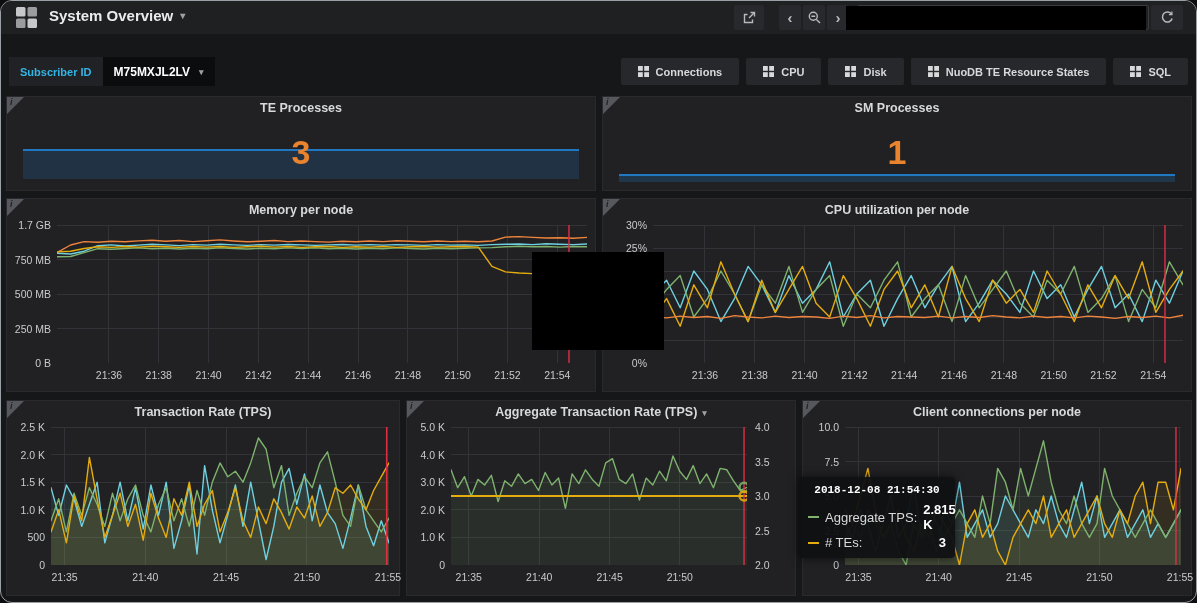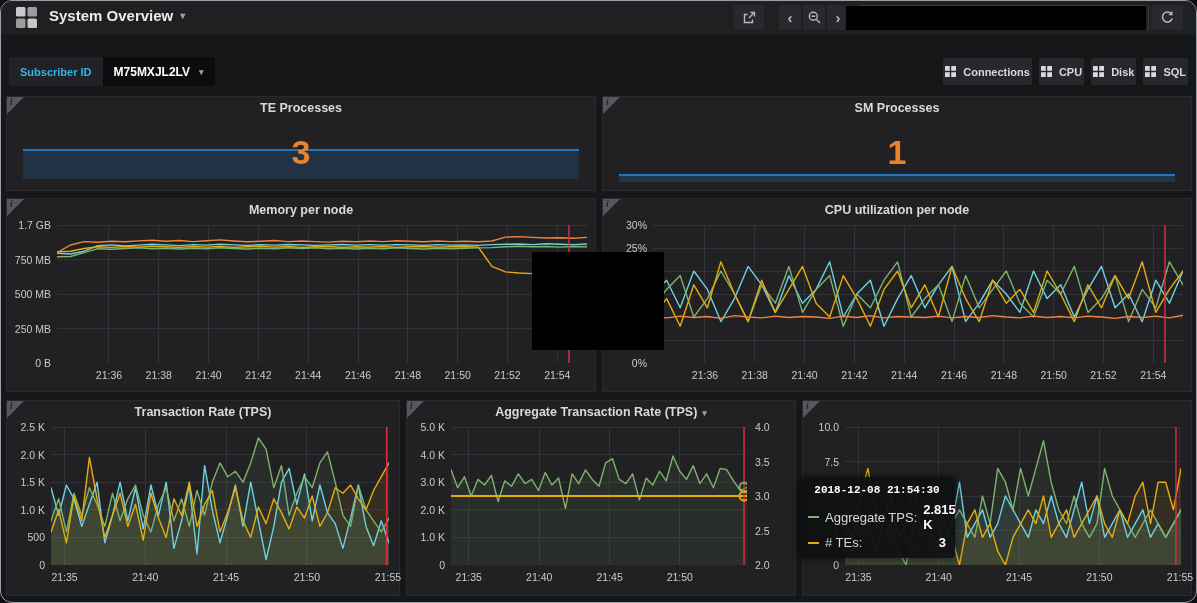--- a/index.html
+++ b/index.html
@@ -19,21 +19,21 @@
     border-radius:2px;background:#202124;box-sizing:border-box;cursor:pointer;}
   .redact{position:absolute;background:#000;z-index:40;}
   
   .vargroup{position:absolute;left:8px;top:56px;height:29px;display:flex;cursor:default;}
   .varlabel{background:#202226;color:#33b5e5;font-weight:bold;font-size:11px;
     display:flex;align-items:center;padding:0 11px;}
   .varvalue{background:#0b0c0e;color:#fff;font-weight:bold;font-size:12px;
     display:flex;align-items:center;gap:9px;padding:0 11px;cursor:pointer;}
   .varvalue .caret{font-size:9px;color:#9fa0a3;}
   .linkrow{position:absolute;right:8px;top:57px;display:flex;gap:7px;}
-  .dashlink{display:flex;align-items:center;gap:7px;background:#26282b;padding:0 2px;height:27px;
+  .dashlink{display:flex;align-items:center;gap:7px;background:#26282b;padding:0 17px;height:27px;
     border-radius:2px;color:#d8d9da;font-size:11px;font-weight:bold;cursor:pointer;white-space:nowrap;}
   
   .panel{position:absolute;background:#212124;border:1px solid #2a2a2e;box-sizing:border-box;}
   .corner{position:absolute;top:0;left:0;width:17px;height:17px;background:#56585d;
     -webkit-clip-path:polygon(0 0,100% 0,0 100%);clip-path:polygon(0 0,100% 0,0 100%);
     cursor:pointer;z-index:5;}
   .corner span{position:absolute;top:0;left:3px;font-size:9px;font-weight:bold;color:#212124;font-style:italic;}
   .ptitle{height:22px;line-height:22px;text-align:center;font-size:12.5px;font-weight:bold;
     color:#d8d9da;cursor:pointer;}
   .ptitle .tcaret{font-size:9px;color:#9fa0a3;margin-left:5px;}
@@ -140,20 +140,29 @@
       <span>CPU</span>
     </div>
     <div class="dashlink">
       <svg width="11" height="11" viewBox="0 0 11 11">
           <rect x="0" y="0" width="4.8" height="4.8" fill="#d8d9da"></rect>
           <rect x="6.2" y="0" width="4.8" height="4.8" fill="#d8d9da"></rect>
           <rect x="0" y="6.2" width="4.8" height="4.8" fill="#d8d9da"></rect>
           <rect x="6.2" y="6.2" width="4.8" height="4.8" fill="#d8d9da"></rect>
         </svg>
       <span>Disk</span>
+    </div>
+    <div class="dashlink">
+      <svg width="11" height="11" viewBox="0 0 11 11">
+          <rect x="0" y="0" width="4.8" height="4.8" fill="#d8d9da"></rect>
+          <rect x="6.2" y="0" width="4.8" height="4.8" fill="#d8d9da"></rect>
+          <rect x="0" y="6.2" width="4.8" height="4.8" fill="#d8d9da"></rect>
+          <rect x="6.2" y="6.2" width="4.8" height="4.8" fill="#d8d9da"></rect>
+        </svg>
+      <span>NuoDB TE Resource States</span>
     </div>
     <div class="dashlink">
       <svg width="11" height="11" viewBox="0 0 11 11">
           <rect x="0" y="0" width="4.8" height="4.8" fill="#d8d9da"></rect>
           <rect x="6.2" y="0" width="4.8" height="4.8" fill="#d8d9da"></rect>
           <rect x="0" y="6.2" width="4.8" height="4.8" fill="#d8d9da"></rect>
           <rect x="6.2" y="6.2" width="4.8" height="4.8" fill="#d8d9da"></rect>
         </svg>
       <span>SQL</span>
     </div>
@@ -354,20 +363,21 @@
           <circle cx="293.04" cy="60.30600000000001" r="4.5" fill="none" stroke="#7eb26d" stroke-width="2.5" stroke-opacity="0.85"></circle>
           <circle cx="293.04" cy="69" r="4.5" fill="none" stroke="#e5ac0e" stroke-width="2.5" stroke-opacity="0.85"></circle>
         </svg>
       </div>
   </div>
 
   <div class="panel" style="left:801px;top:399px;width:390px;height:196px;">
     <div class="corner">
         <span>i</span>
       </div>
+    <div class="ptitle">Client connections per node</div>
     <div class="plotwrap" id="wrap-client">
         <div class="axlab" style="left: 0px; width: 32px; text-align: right; top: -6px;">10.0</div>
         <div class="axlab" style="left: 0px; width: 32px; text-align: right; top: 28.5px;">7.5</div>
         <div class="axlab" style="left: 0px; width: 32px; text-align: right; top: 63px;">5.0</div>
         <div class="axlab" style="left: 0px; width: 32px; text-align: right; top: 97.5px;">2.5</div>
         <div class="axlab" style="left: 0px; width: 32px; text-align: right; top: 132px;">0</div>
         <div class="axlab xlab" style="left: 29.44px; top: 144px;">21:35</div>
         <div class="axlab xlab" style="left: 109.744px; top: 144px;">21:40</div>
         <div class="axlab xlab" style="left: 190.048px; top: 144px;">21:45</div>
         <div class="axlab xlab" style="left: 270.352px; top: 144px;">21:50</div>

